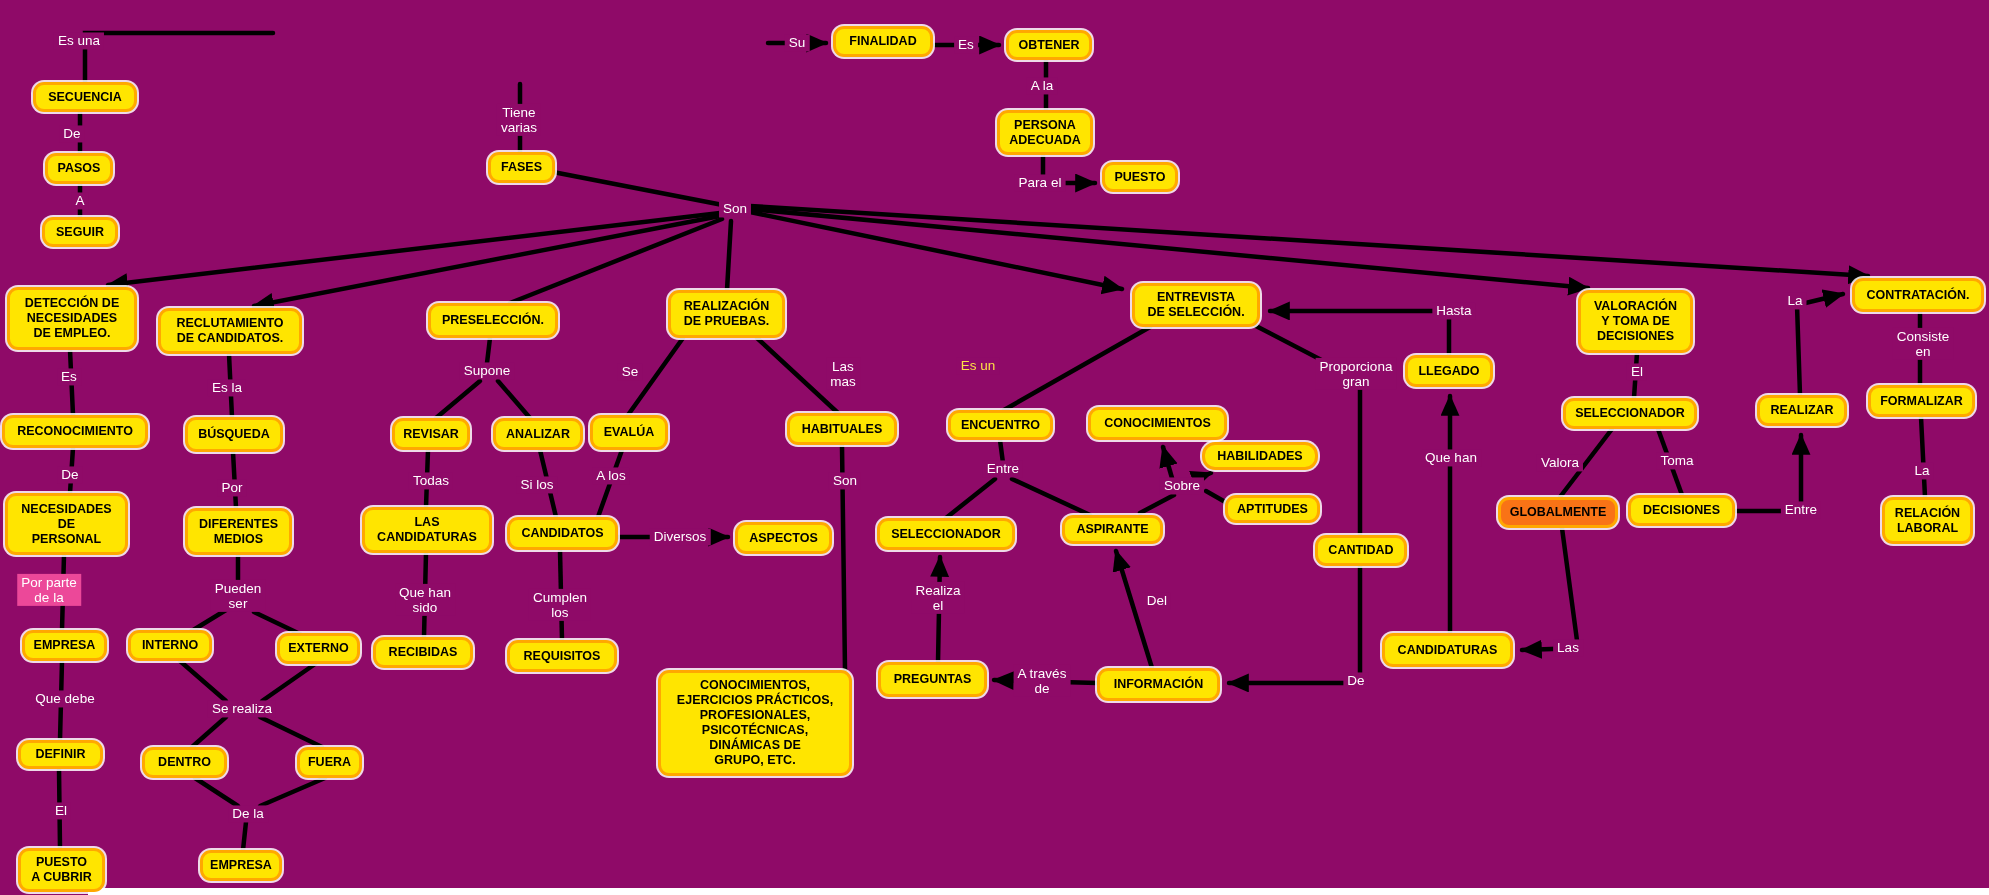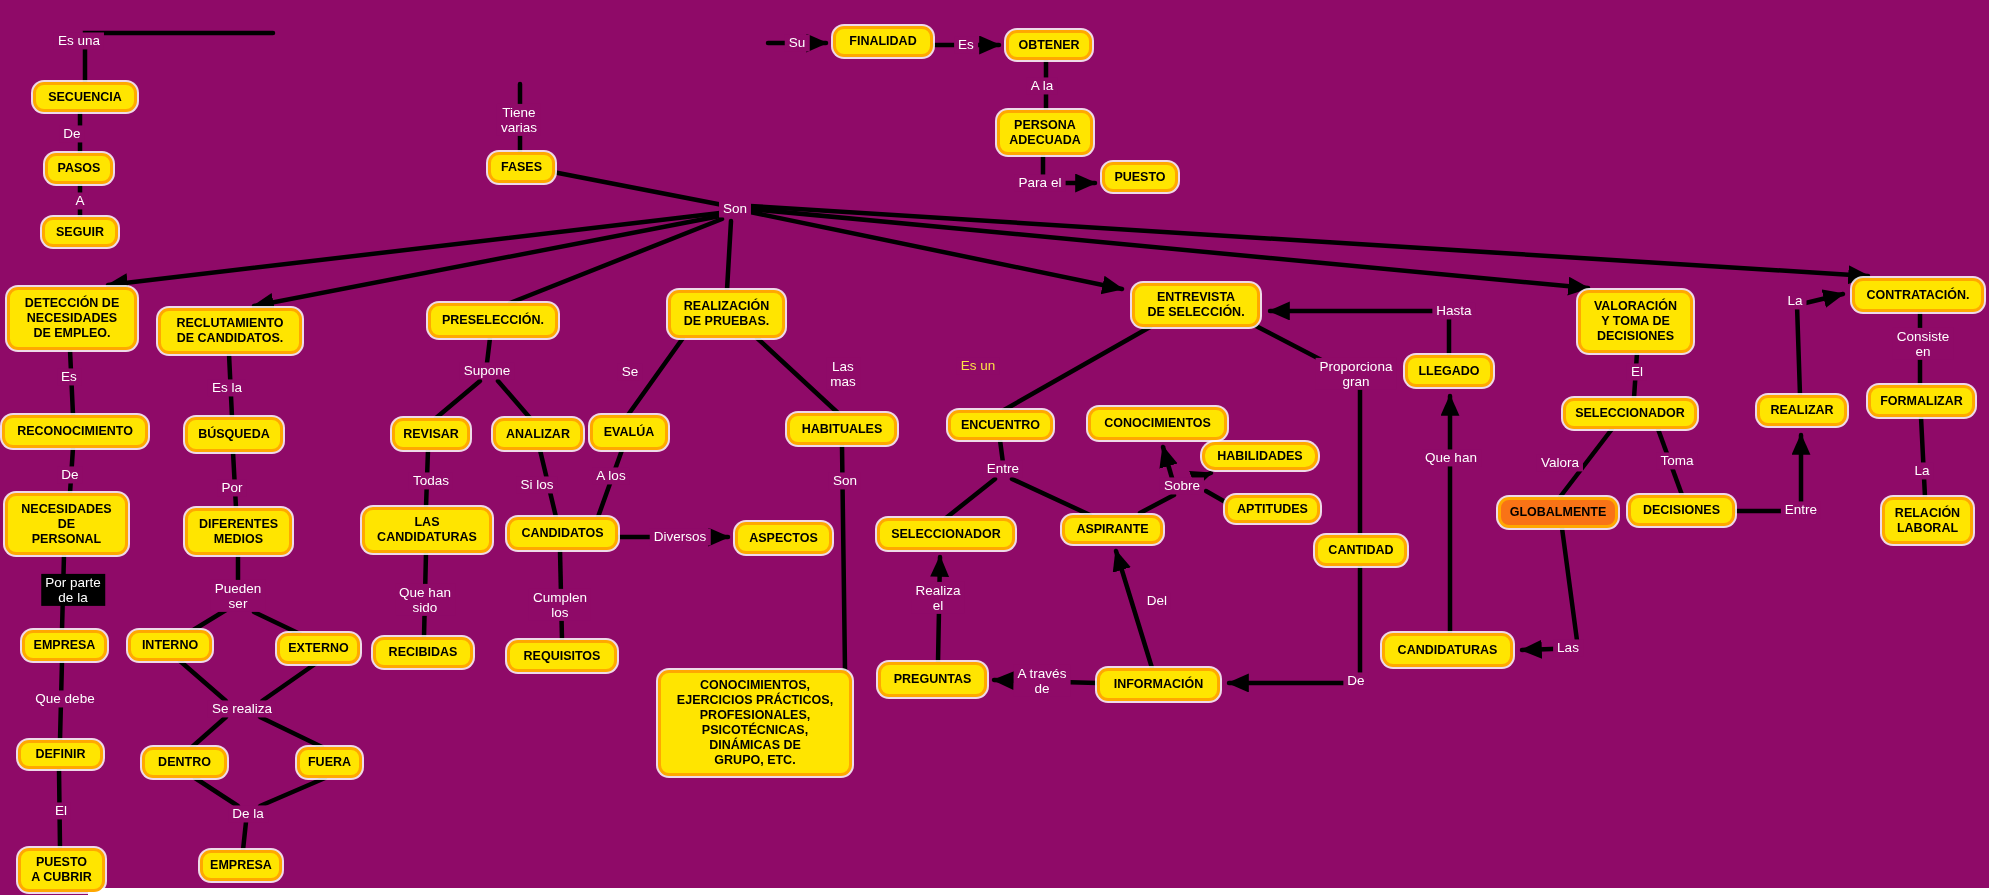--- a/index.html
+++ b/index.html
@@ -140,21 +140,21 @@
     <div class="link-label" style="left: 611px; top: 476px; background: rgb(143, 10, 104); color: rgb(255, 255, 255);">A los</div>
     <div class="link-label" style="left: 845px; top: 481px; background: rgb(143, 10, 104); color: rgb(255, 255, 255);">Son</div>
     <div class="link-label" style="left: 680px; top: 537px; background: rgb(143, 10, 104); color: rgb(255, 255, 255);">Diversos</div>
     <div class="link-label" style="left: 1003px; top: 469px; background: rgb(143, 10, 104); color: rgb(255, 255, 255);">Entre</div>
     <div class="link-label" style="left: 1182px; top: 486px; background: rgb(143, 10, 104); color: rgb(255, 255, 255);">Sobre</div>
     <div class="link-label" style="left: 1451px; top: 458px; background: rgb(143, 10, 104); color: rgb(255, 255, 255);">Que han</div>
     <div class="link-label" style="left: 1560px; top: 463px; background: rgb(143, 10, 104); color: rgb(255, 255, 255);">Valora</div>
     <div class="link-label" style="left: 1677px; top: 461px; background: rgb(143, 10, 104); color: rgb(255, 255, 255);">Toma</div>
     <div class="link-label" style="left: 1801px; top: 510px; background: rgb(143, 10, 104); color: rgb(255, 255, 255);">Entre</div>
     <div class="link-label" style="left: 1922px; top: 471px; background: rgb(143, 10, 104); color: rgb(255, 255, 255);">La</div>
-    <div class="link-label" style="left: 73px; top: 590px; background: #000000; color: rgb(255, 255, 255);">Por parte
+    <div class="link-label" style="left: 49px; top: 590px; background: #ec4899; color: rgb(255, 255, 255);">Por parte
 de la</div>
     <div class="link-label" style="left: 238px; top: 596px; background: rgb(143, 10, 104); color: rgb(255, 255, 255);">Pueden
 ser</div>
     <div class="link-label" style="left: 425px; top: 600px; background: rgb(143, 10, 104); color: rgb(255, 255, 255);">Que han
 sido</div>
     <div class="link-label" style="left: 560px; top: 605px; background: rgb(143, 10, 104); color: rgb(255, 255, 255);">Cumplen
 los</div>
     <div class="link-label" style="left: 65px; top: 699px; background: rgb(143, 10, 104); color: rgb(255, 255, 255);">Que debe</div>
     <div class="link-label" style="left: 242px; top: 709px; background: rgb(143, 10, 104); color: rgb(255, 255, 255);">Se realiza</div>
     <div class="link-label" style="left: 61px; top: 811px; background: rgb(143, 10, 104); color: rgb(255, 255, 255);">El</div>

